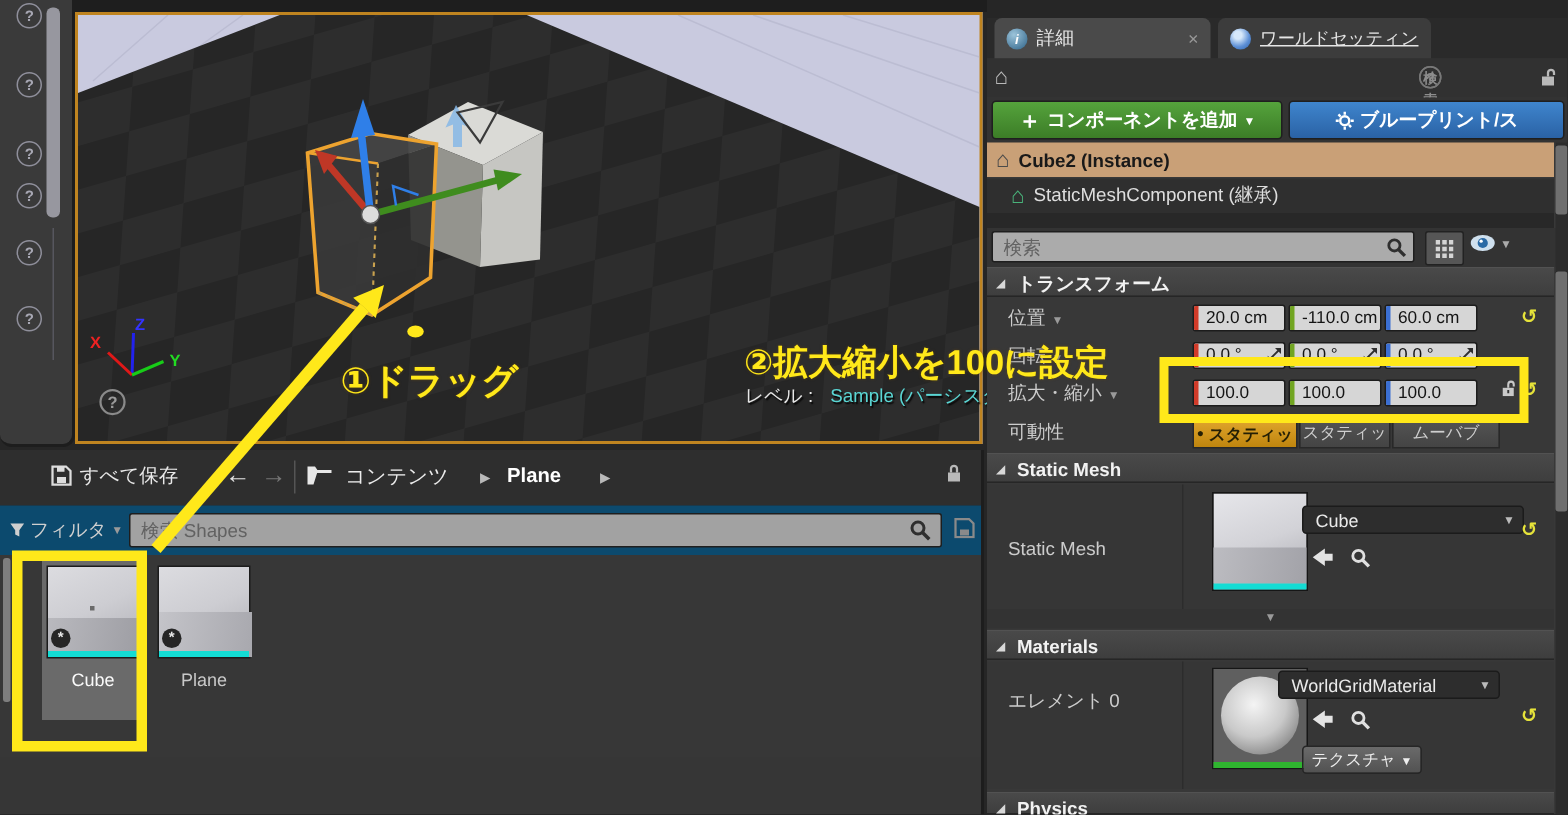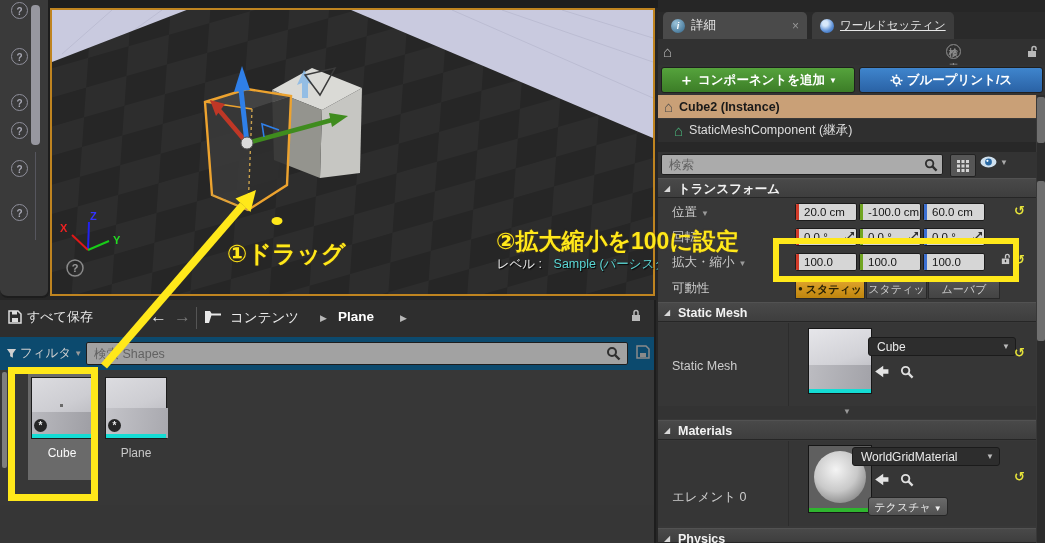--- a/index.html
+++ b/index.html
@@ -209,21 +209,21 @@
     </g>
   </svg>
   <div id="level-row">
     <span id="level-label">レベル :</span>
     <span id="level-value">Sample (パーシスタント)</span>
   </div>
 </div>
 
 <div id="cbrowser" class="abs">
   <div id="cb-toolbar">
-    <div class="tbtn" style="left:8px;top:8px">
+    <div class="tbtn" style="left:34px;top:8px">
       <svg width="14" height="14" viewBox="0 0 14 14">
         <path d="M1 1h9l3 3v9H1z" fill="none" stroke="#ddd" stroke-width="1.5"></path>
         <rect x="4" y="8" width="6" height="4" fill="#ddd"></rect>
           <rect x="4" y="1" width="5" height="3.5" fill="#ddd"></rect>
       </svg>
       <span>すべて保存</span>
     </div>
     <span id="cb-back" class="abs">←</span>
     <span id="cb-fwd" class="abs">→</span>
     <div class="vsep" style="left:196px"></div>
@@ -373,21 +373,21 @@
 
   <div class="sechdr" style="top:178px">
     <span class="tri">◢</span>
     <span>トランスフォーム</span>
   </div>
 
   <div class="plabel" style="top:204px">
     <span>位置</span><span class="caret">▼</span>
   </div>
   <div class="nfield" style="left:137px;top:203px"><span class="cbar cx"></span><span>20.0 cm</span></div>
-  <div class="nfield" style="left:201px;top:203px"><span class="cbar cy"></span><span>-100.0 cm</span></div>
+  <div class="nfield" style="left:201px;top:203px"><span class="cbar cy"></span><span>-110.0 cm</span></div>
   <div class="nfield" style="left:265px;top:203px"><span class="cbar cz"></span><span>60.0 cm</span></div>
   <span class="reset" style="left:356px;top:203px">↺</span>
 
   <div class="plabel" style="top:229px">
     <span>回転</span><span class="caret">▼</span>
   </div>
   <div class="nfield" style="left:137px;top:228px"><span class="cbar cx"></span><span>0.0 °</span>
     <svg class="diag" width="9" height="9" viewBox="0 0 9 9">
         <polygon points="0,9 0,5 4,9" fill="#2f2f2f"></polygon>
         <polygon points="9,0 5,0 9,4" fill="#2f2f2f"></polygon>
@@ -458,21 +458,21 @@
     <span class="reset" style="left:356px;top:22px">↺</span>
   </div>
   <div class="exp-strip"><span>▼</span></div>
 
   <div class="sechdr" style="top:420px">
     <span class="tri">◢</span>
     <span>Materials</span>
   </div>
   <div class="abs" style="left:0;top:441px;width:378px;height:85px;background:#363636">
     <div class="divline" style="left:130px;top:0;width:1px;height:85px"></div>
-    <span class="plabel" style="top:48px">エレメント 0</span>
+    <span class="plabel" style="top:18px">エレメント 0</span>
     <div class="sphere-thumb" style="left:150px;top:4px">
       <div class="sphere"></div>
       <div class="ubar" style="position:absolute;left:0;bottom:0;width:100%;height:4px;background:#2fb52f"></div>
     </div>
     <div class="combo" style="left:194px;top:6px">
       <span>WorldGridMaterial</span>
       <span class="caret">▼</span>
     </div>
     <svg class="abs" style="left:216px;top:32px" width="15" height="13" viewBox="0 0 13 11">
       <path d="M8 0.5 1 5.5l7 5V7.5h4.5v-4H8z" fill="#e4e4e4"></path>

